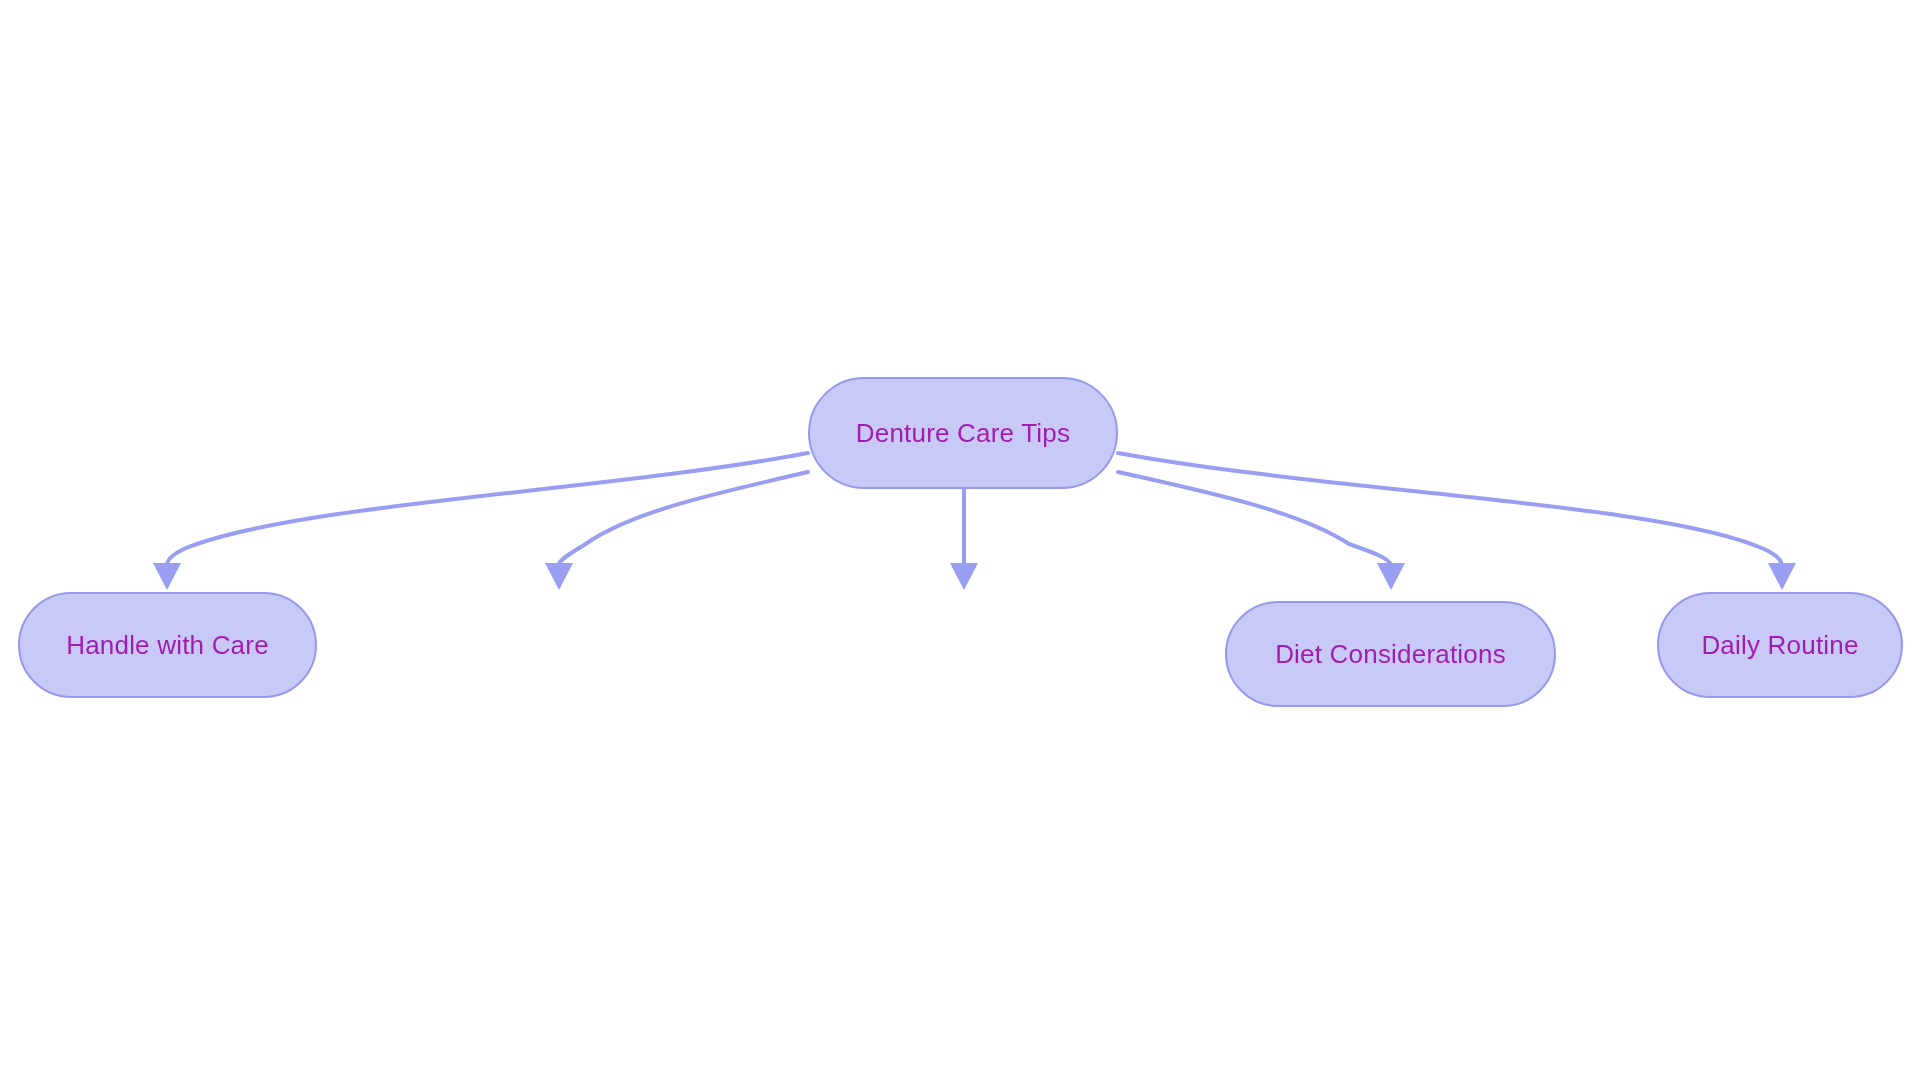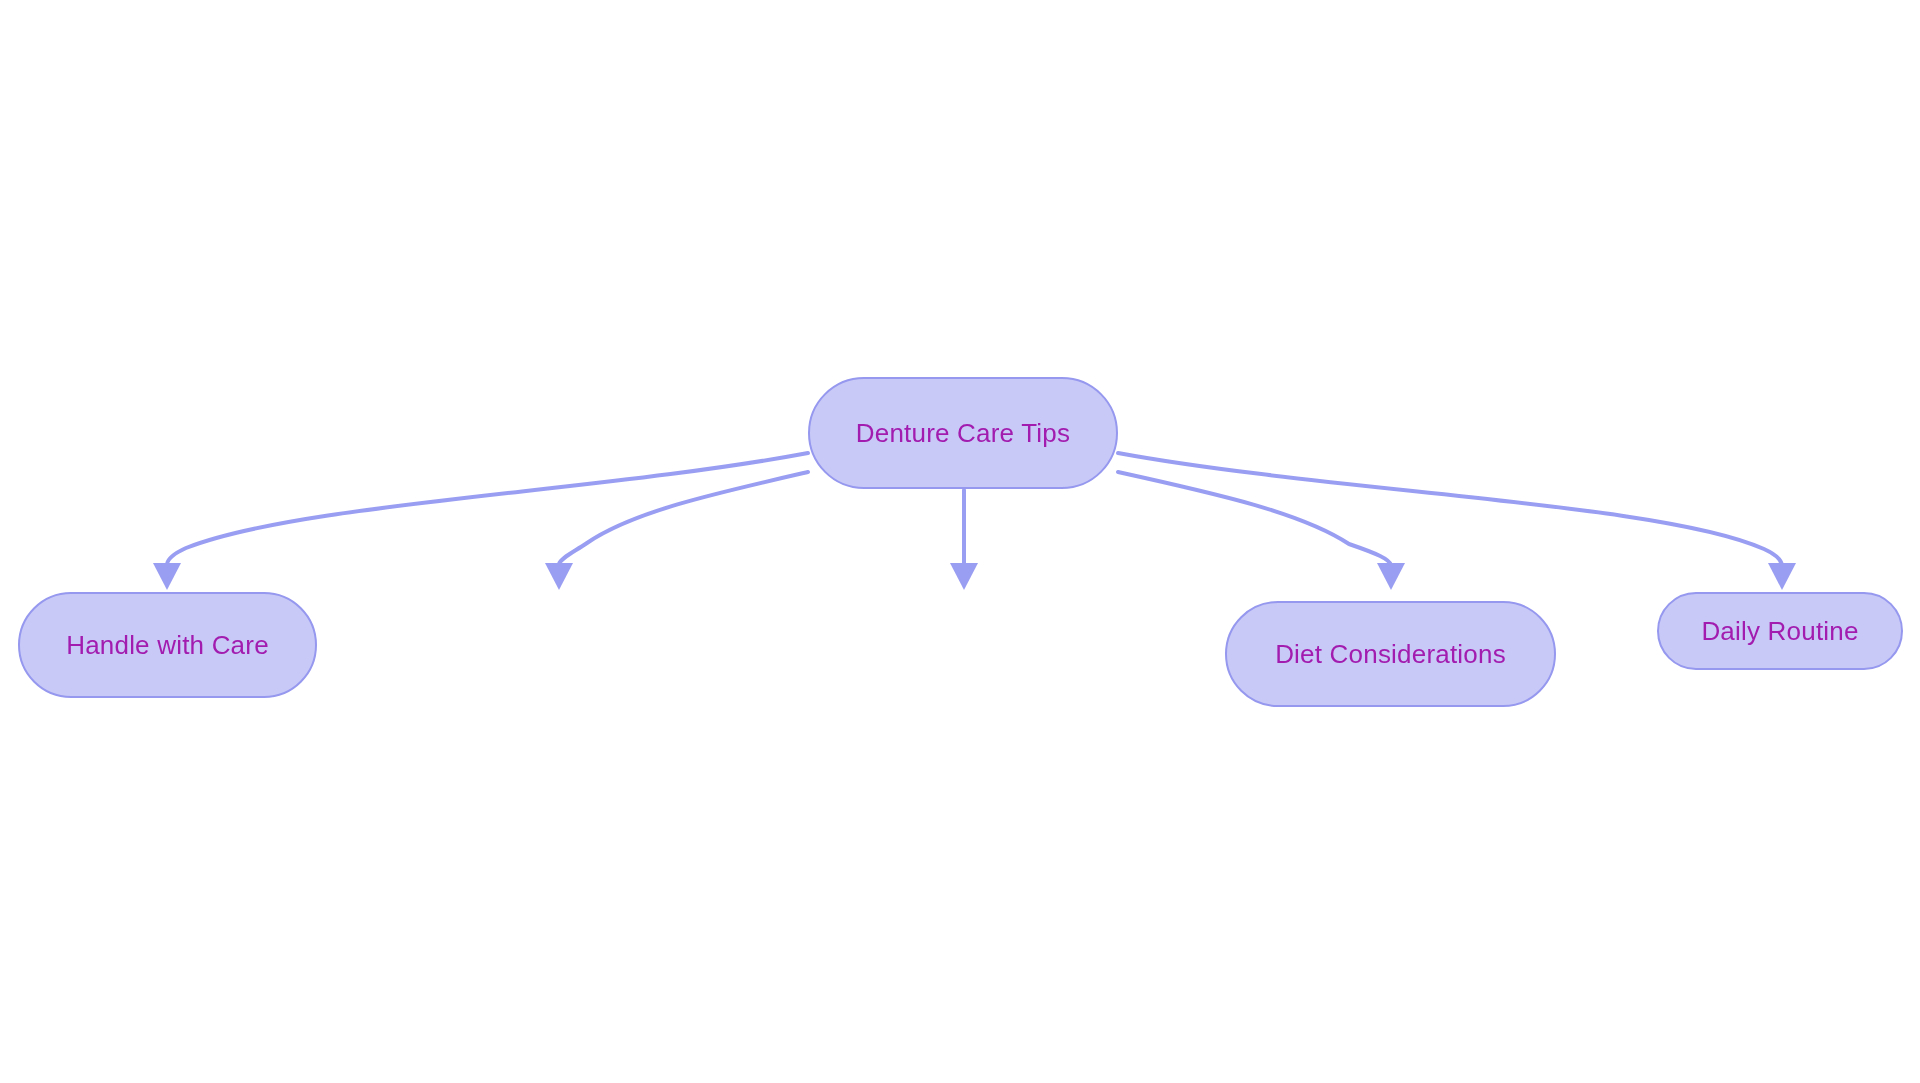--- a/index.html
+++ b/index.html
@@ -82,17 +82,17 @@
   <div class="node" style="left:18px; top:592px; width:299px; height:106px;">
     <span class="node-label">Handle with Care</span>
   </div>
 
 
 
   <div class="node" style="left:1225px; top:592px; width:331px; height:106px;margin-top:9px;">
     <span class="node-label">Diet Considerations</span>
   </div>
 
-  <div class="node" style="left:1657px; top:592px; width:246px; height:78px;">
+  <div class="node" style="left:1657px; top:592px; width:246px; height:106px;">
     <span class="node-label">Daily Routine</span>
   </div>
 
 </div>
 
 </body></html>

